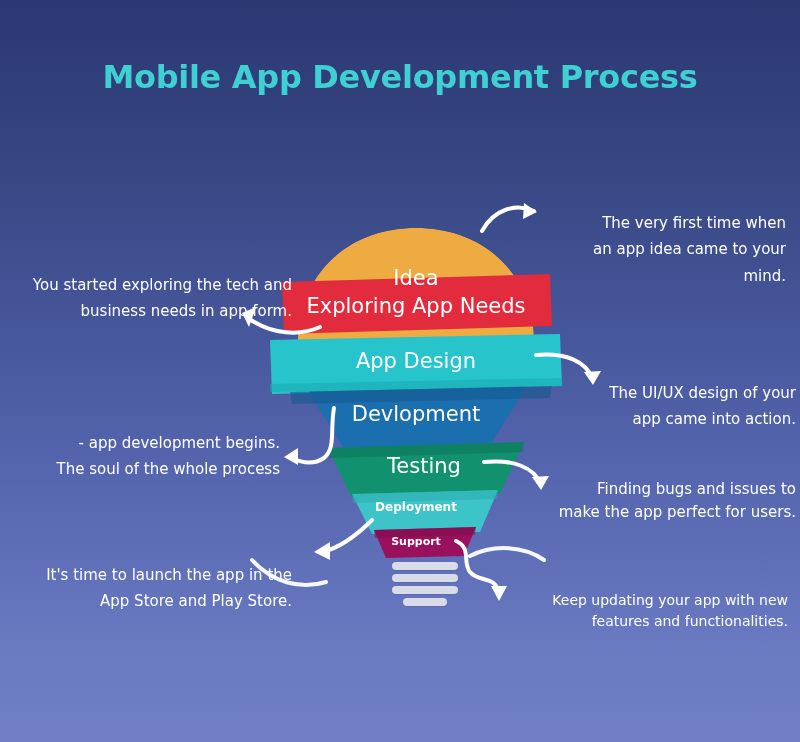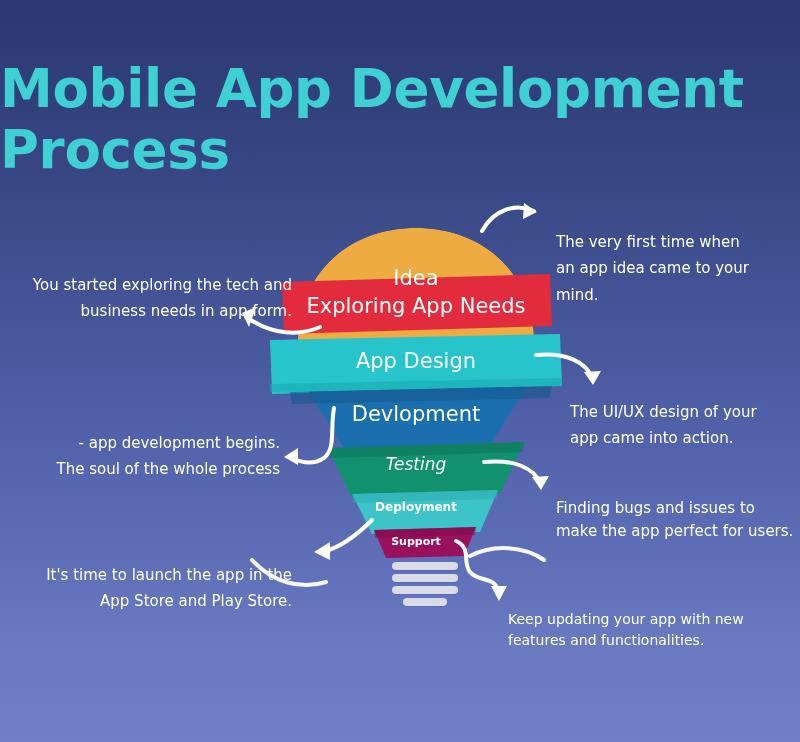--- a/index.html
+++ b/index.html
@@ -28,22 +28,23 @@
         #707fc6 100%);
     overflow: hidden;
   }
 
   
   #page-title {
     position: absolute;
     top: 58px;
     left: 0;
     width: 800px;
+    text-align: center;
     color: #3fd0d4;
-    font-size: 53px;
+    font-size: 32px;
     font-weight: bold;
     letter-spacing: -0.3px;
     font-family: "DejaVu Sans", sans-serif;
   }
 
   
   #bulb {
     position: absolute;
     left: 268px;
     top: 222px;
@@ -82,21 +83,21 @@
   .base-bar.w4 { width: 44px; }
 
   
   .callout {
     position: absolute;
     color: #ffffff;
     font-size: 15px;
     line-height: 1.75;
     font-family: "DejaVu Sans", sans-serif;
   }
-  .callout.right { text-align: left; margin-top: 19px; }
+  .callout.right { text-align: right; }
   .callout.left  { text-align: right; }
   .callout.tight { line-height: 1.5; }
 
   .arrow-layer {
     position: absolute;
     left: 0; top: 0;
     width: 800px; height: 742px;
     pointer-events: none;
   }
 </style>
@@ -163,21 +164,21 @@
     </svg>
 
     <div class="stage-label" style="left:0;top:44px;width:296px;font-size:21px;">Idea</div>
 
     <div class="stage-label" style="left:0;top:72px;width:296px;font-size:21px;">Exploring App Needs</div>
 
     <div class="stage-label" style="left:0;top:127px;width:296px;font-size:21px;">App Design</div>
 
     <div class="stage-label" style="left:0;top:180px;width:296px;font-size:21px;">Devlopment</div>
 
-    <div class="stage-label" style="left:0;top:232px;width:296px;font-size:17px;font-style:italic;">Testing</div>
+    <div class="stage-label" style="left:8px;top:232px;width:296px;font-size:21px;">Testing</div>
 
     <div class="stage-label" style="left:0;top:278px;width:296px;font-size:12px;font-weight:bold;">Deployment</div>
 
     <div class="stage-label" style="left:0;top:313px;width:296px;font-size:11px;font-weight:bold;">Support</div>
   </div>
 
   <div id="bulb-base">
     <div class="base-bar w1"></div>
     <div class="base-bar w2"></div>
     <div class="base-bar w3"></div>

